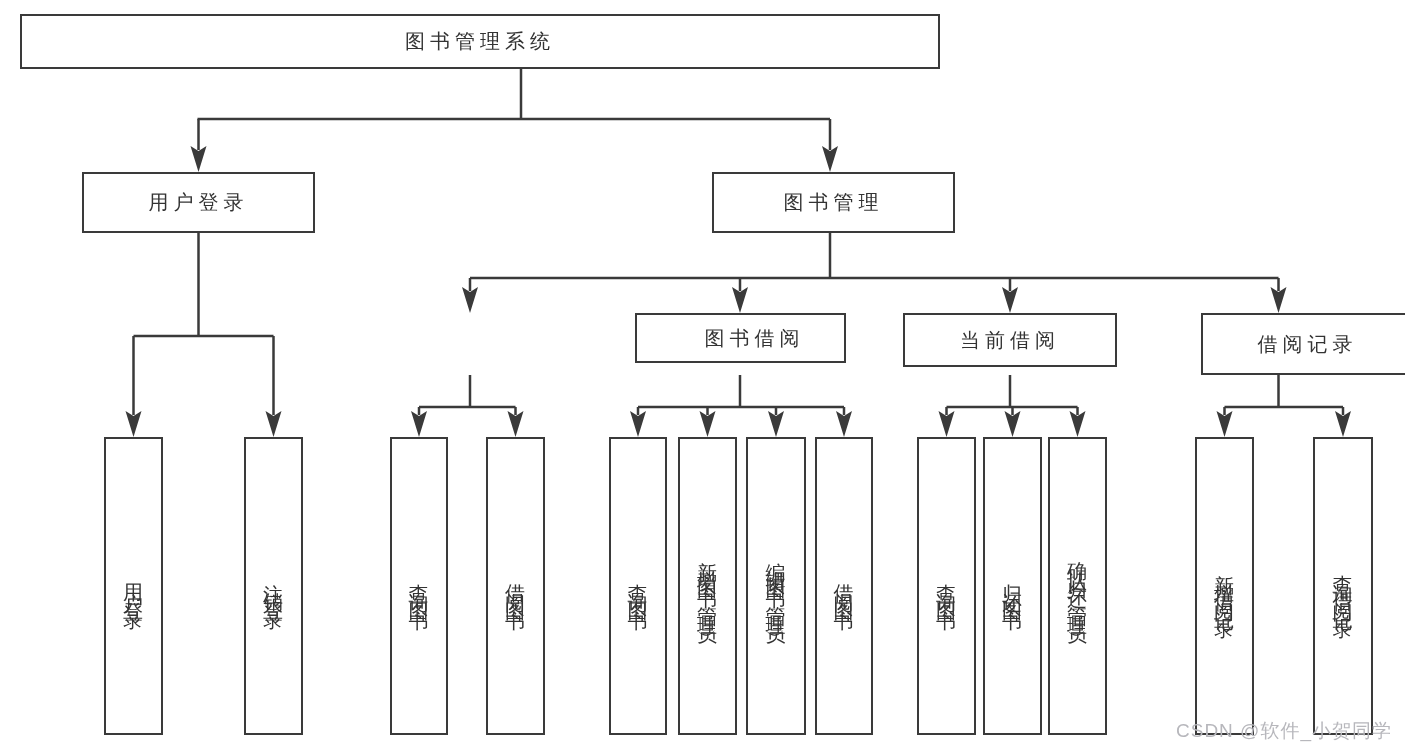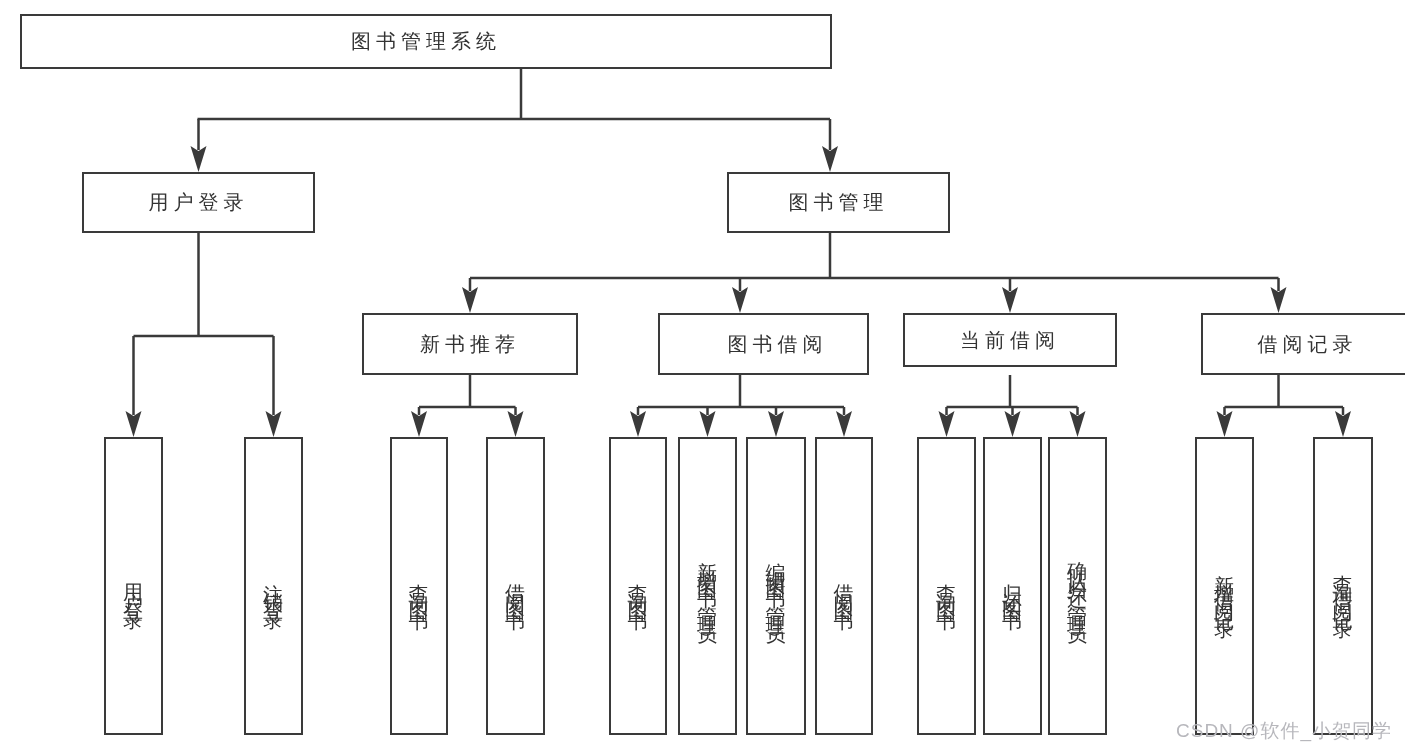--- a/index.html
+++ b/index.html
@@ -134,35 +134,32 @@
     <g>
       <line x1="1278.5" y1="375" x2="1278.5" y2="407"></line>
       <line x1="1224.5" y1="407" x2="1343" y2="407"></line>
       <line x1="1224.5" y1="407" x2="1224.5" y2="415"></line>
       <polygon points="1216.5,411 1224.5,416 1232.5,411 1224.5,437"></polygon>
       <line x1="1343" y1="407" x2="1343" y2="415"></line>
       <polygon points="1335,411 1343,416 1351,411 1343,437"></polygon>
     </g>
   </svg>
 
-  <div class="node hbox" style="left:20px; top:14px; width:812px; height:55px;">
+  <div class="node hbox" style="left:20px; top:14px; width:920px; height:55px;">
     <span>图书管理系统</span>
   </div>
 
   <div class="node hbox" style="left:82px; top:172px; width:233px; height:61px;">
     <span>用户登录</span>
   </div>
-  <div class="node hbox" style="left:727px; top:172px; width:223px; height:61px;">
+  <div class="node hbox" style="left:712px; top:172px; width:243px; height:61px;">
     <span>图书管理</span>
   </div>
 
-  <div class="node hbox" style="left:362px; top:313px; width:216px; height:62px;">
-    <span>新书推荐</span>
-  </div>
-  <div class="node hbox" style="left:658px; top:313px; width:211px; height:62px;padding-left:28px;">
+  <div class="node hbox" style="left:635px; top:313px; width:211px; height:50px;padding-left:28px;">
     <span>图书借阅</span>
   </div>
   <div class="node hbox" style="left:903px; top:313px; width:214px; height:54px;">
     <span>当前借阅</span>
   </div>
   <div class="node hbox" style="left:1201px; top:313px; width:213px; height:62px;">
     <span>借阅记录</span>
   </div>
 
   <div class="node vbox" style="left:104px; top:437px; width:59px; height:298px;">

